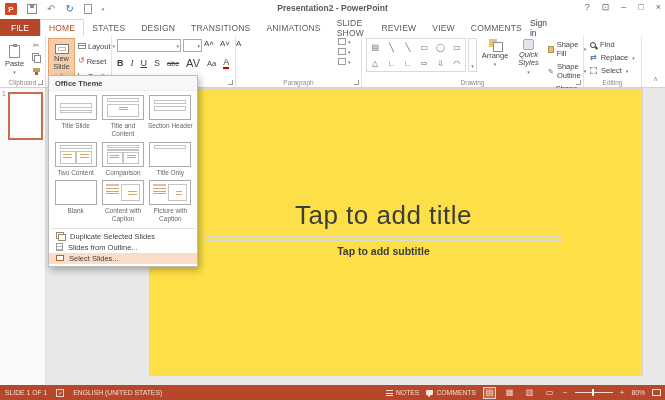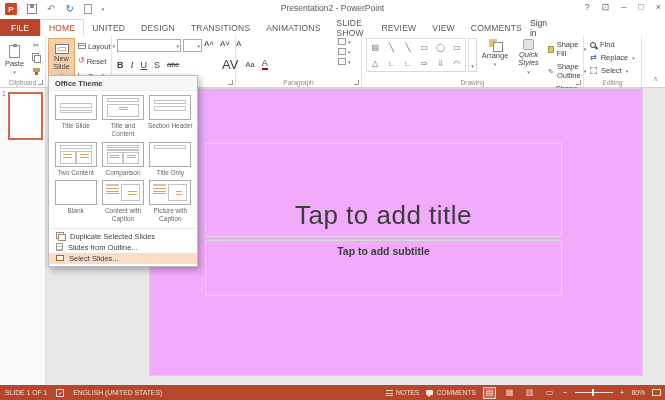--- a/index.html
+++ b/index.html
@@ -9,21 +9,21 @@
 
   
   #titlebar { position:absolute; left:0; top:0; width:665px; height:19px; background:#fff; }
   .qat { position:absolute; left:5px; top:2px; display:flex; gap:10px; align-items:center; height:14px; }
   .pp-logo { width:12px; height:12px; background:#D04727; color:#fff; font-size:8px; font-weight:bold; display:flex; align-items:center; justify-content:center; border-radius:1px; }
   .i-floppy { width:10px; height:10px; border:1px solid #8a8a8a; position:relative; background:#fff; }
   .i-floppy::before { content:""; position:absolute; left:2px; top:0; width:4px; height:3px; background:#8a8a8a; }
   .qglyph { font-size:10px; color:#8a8a8a; line-height:12px; }
   .qglyph.redo { color:#2E75B6; }
   .i-doc { width:8px; height:10px; border:1px solid #9a9a9a; background:#fff; }
-  .title-text { position:absolute; left:0; right:0; top:3px; text-align:center; font-size:8.5px; color:#5a5a5a; }
+  .title-text { position:absolute; left:0; right:0; top:3px; text-align:center; font-size:8.5px; color:#5a5a5a;font-weight:bold; }
   .win-controls { position:absolute; right:4px; top:2px; display:flex; gap:12px; align-items:center; font-size:9px; color:#666; }
 
   
   #tabrow { position:absolute; left:0; top:19px; width:555px; height:17px; background:#fff; display:flex; align-items:stretch; }
   .tab-file { background:#B7472A; color:#fff; font-size:8.5px; padding:0 11px; display:flex; align-items:center; }
   .tab { font-size:8.5px; color:#595959; padding:0 8px; display:flex; align-items:center; letter-spacing:.2px; }
   .tab.active { color:#B7472A; background:#fff; border:1px solid #D9D9D9; border-bottom:none; }
   .sign-in { margin-left:auto; font-size:8.5px; color:#3f3f3f; display:flex; align-items:center; padding-right:8px; }
 
   
@@ -111,21 +111,21 @@
   .mi-doc { width:7px; height:8px; border:1px solid #9a9a9a; background:repeating-linear-gradient(to bottom,transparent 0 2px,#bbb 2px 3px); }
   .mi-reuse { width:8px; height:6px; border:1px solid #C05A2A; background:#fff; }
 
   
   #slidepanel { position:absolute; left:0; top:88px; width:46px; height:297px; background:#FAFAFA; border-right:1px solid #E0E0E0; }
   .slide-num { position:absolute; left:2px; top:2px; font-size:6.5px; color:#8a8a8a; }
   .slide-thumb { position:absolute; left:8px; top:4px; width:35px; height:48px; background:#fff; border:2px solid #CE6A4E; }
 
   
   #workspace { position:absolute; left:46px; top:88px; width:619px; height:297px; background:#E8E8E8; }
-  #slide-canvas { position:absolute; left:104px; top:1px; width:492px; height:286px; background:#f0abfc; box-shadow:0 0 0 1px #D6D6D6; }
+  #slide-canvas { position:absolute; left:104px; top:1px; width:492px; height:286px; background:#fde047; box-shadow:0 0 0 1px #D6D6D6; }
   .ph { position:absolute; border:1px solid #DADADA; }
   .ph-title { left:55px; top:54px; width:357px; height:94px; display:flex; align-items:flex-end; justify-content:center; padding-bottom:5px; }
   .ph-title span { font-size:26px; font-weight:300; color:#3c3c3c; letter-spacing:.5px; }
   .ph-sub { left:55px; top:151px; width:357px; height:56px; display:flex; align-items:flex-start; justify-content:center; padding-top:4px; }
   .ph-sub span { font-size:10.5px; font-weight:bold; color:#3c3c3c; }
 
   
   #statusbar { position:absolute; left:0; top:385px; width:665px; height:15px; background:#B7472A; display:flex; align-items:center; color:#F3DCD4; font-size:6.8px; }
   .sb-left { display:flex; align-items:center; gap:9px; padding-left:5px; }
   .i-spell { width:8px; height:8px; border:1px solid rgba(255,255,255,.75); font-size:5px; display:flex; align-items:center; justify-content:center; color:#fff; }
@@ -161,21 +161,21 @@
       <span>⊡</span>
       <span>–</span>
       <span>□</span>
       <span>×</span>
     </div>
   </div>
 
   <div id="tabrow">
     <span class="tab-file">FILE</span>
     <span class="tab active">HOME</span>
-    <span class="tab">UNITED</span>
+    <span class="tab">STATES</span>
     <span class="tab">DESIGN</span>
     <span class="tab">TRANSITIONS</span>
     <span class="tab">ANIMATIONS</span>
     <span class="tab">SLIDE SHOW</span>
     <span class="tab">REVIEW</span>
     <span class="tab">VIEW</span>
     <span class="tab">COMMENTS</span>
     <span class="sign-in">Sign in</span>
   </div>
 
@@ -231,21 +231,21 @@
         <span>A˄</span>
         <span>A˅</span>
         <span>A</span>
       </span>
       <span class="font-row2">
         <span class="fbtn" style="font-weight:bold;">B</span>
         <span class="fbtn" style="font-style:italic;font-family:'Liberation Serif',serif;">I</span>
         <span class="fbtn" style="text-decoration:underline;">U</span>
         <span class="fbtn">S</span>
         <span class="fbtn" style="text-decoration:line-through;font-size:7.5px;">abc</span>
-        <span class="fbtn" style="font-size:13px;margin-left:36px;">AV</span>
+        <span class="fbtn" style="font-size:11px;">AV</span>
         <span class="fbtn" style="font-size:7.5px;">Aa</span>
         <span class="fbtn" style="border-bottom:2px solid #C00000;line-height:9px;">A</span>
       </span>
       <span class="dlg"></span>
     </div>
 
     <div class="group" style="left:236px;width:126px;">
       <span class="p-row1">
         <span><span class="p-ico"></span></span>
         <span><span class="p-ico"></span></span>

